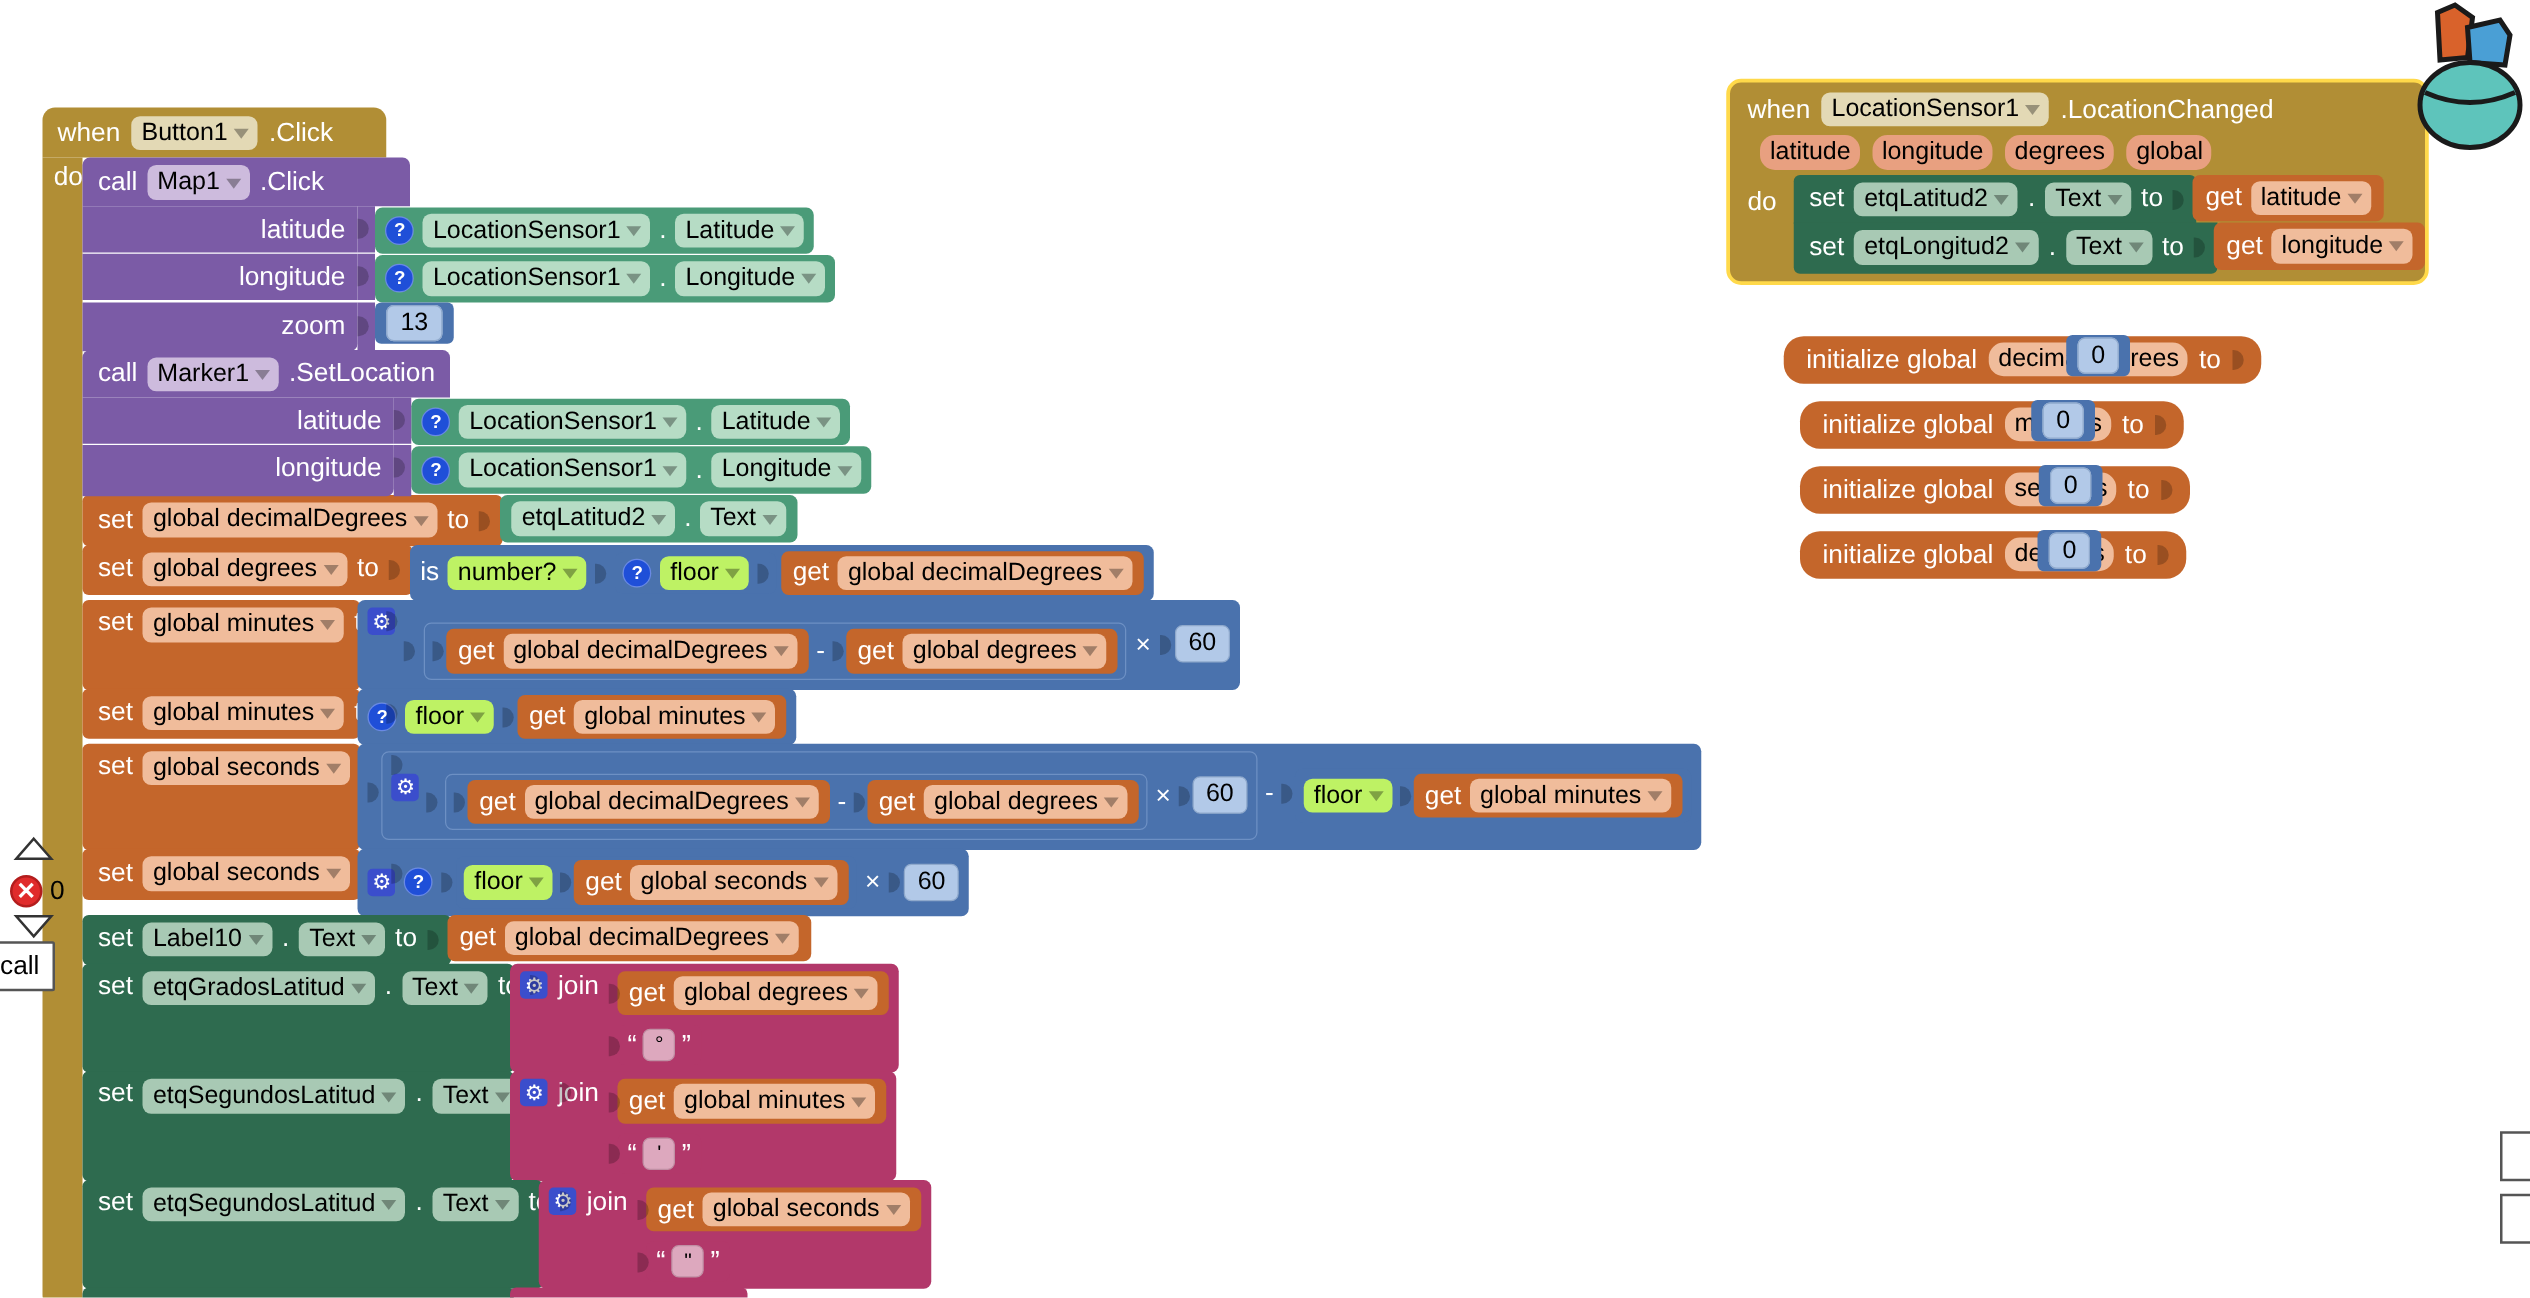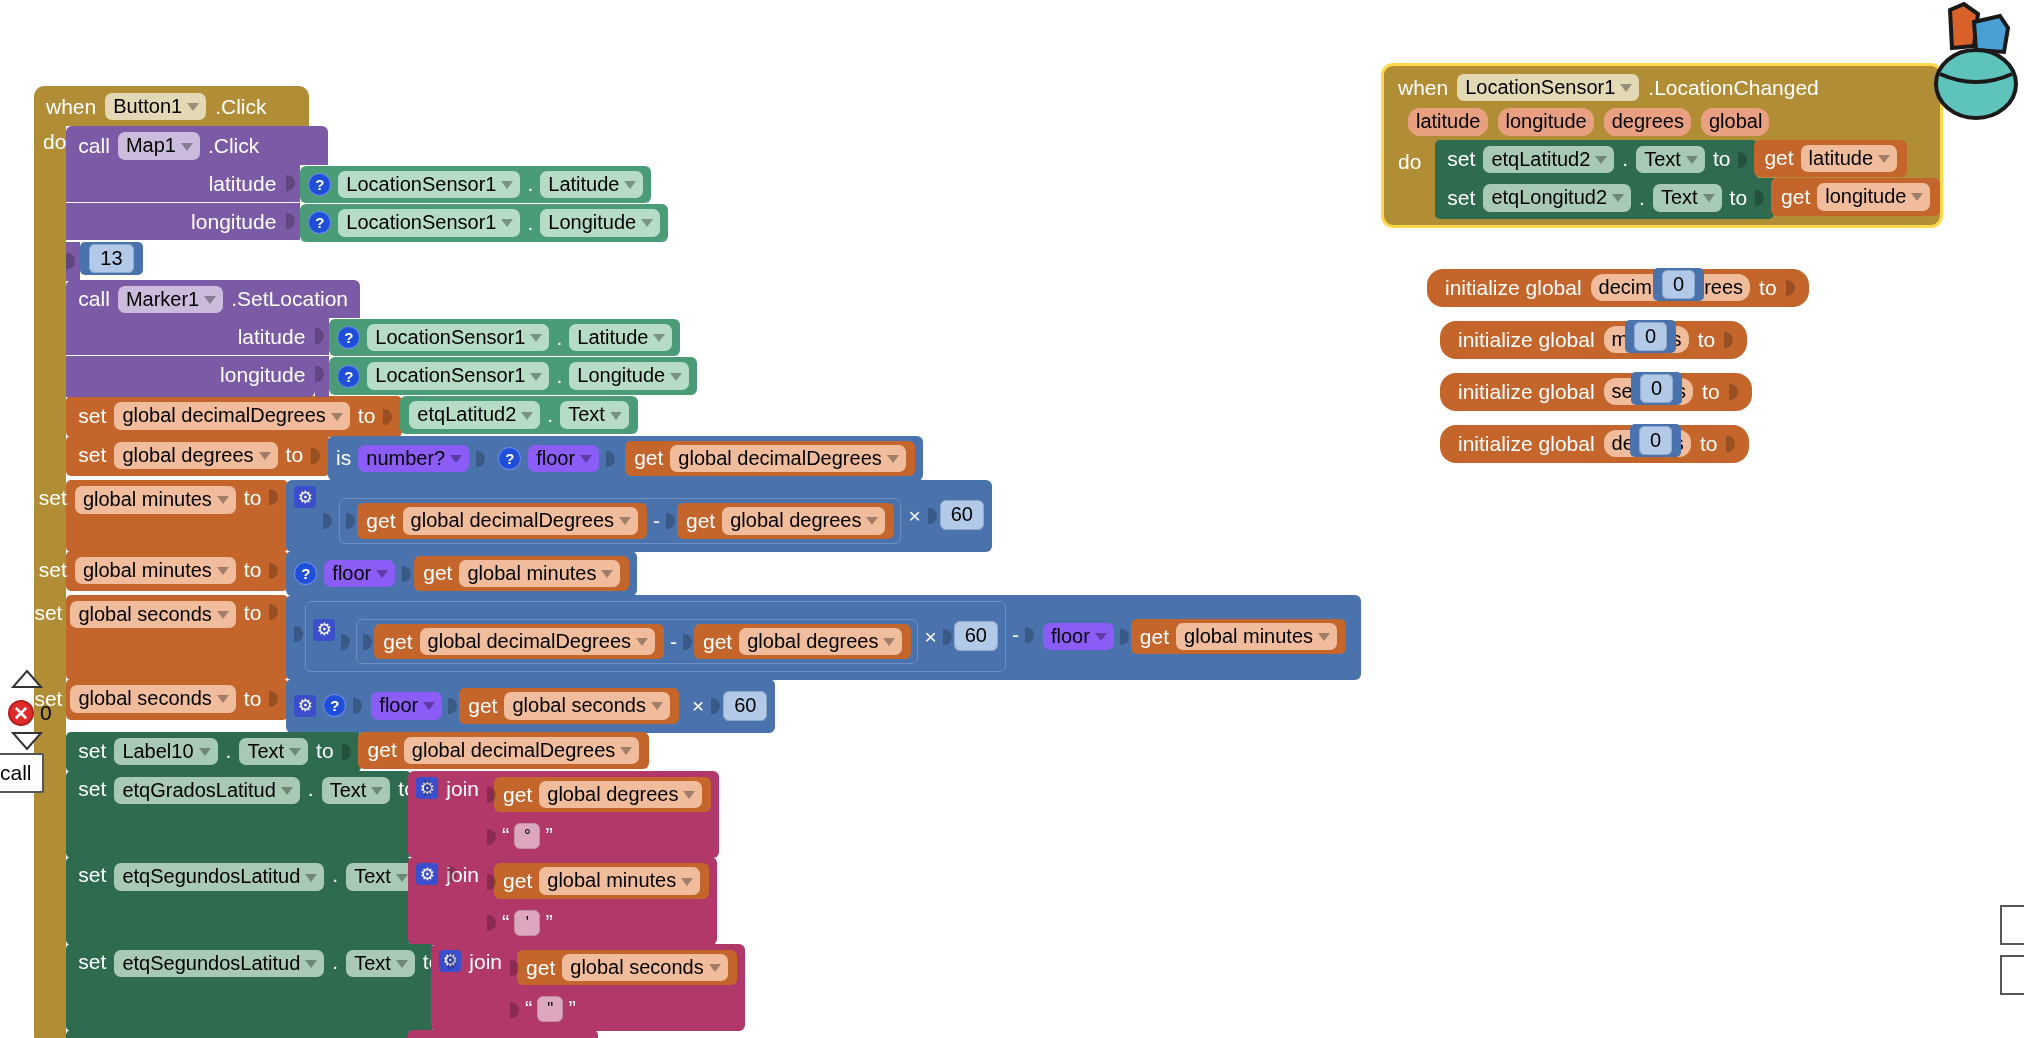--- a/index.html
+++ b/index.html
@@ -48,25 +48,25 @@
 
   .c-purple  { background: #7b5ba6; }
   .f-purple  { background: #cdbbdd; }
 
   .c-green   { background: #4a9b78; }
   .f-green   { background: #b6dcc5; }
 
   .c-dgreen  { background: #2e6b4f; }
   .f-dgreen  { background: #a8c9b4; }
 
-  .c-orange  { background: #c4662b; justify-content: flex-end; }
+  .c-orange  { background: #c4662b; }
   .f-orange  { background: #f0bc9b; }
 
   .c-blue    { background: #4a72ad; }
-  .f-blue    { background: #8b5cf6; }
+  .f-blue    { background: #bef264; }
 
   .c-magenta { background: #b2386a; }
 
   
   .gear {
     width: 22px; height: 22px; border-radius: 4px;
     background: #3b4ecc;
     display: inline-flex; align-items: center; justify-content: center;
     flex: none;
   }
@@ -203,20 +203,23 @@
                 </span>
                 <span class="lbl">.</span>
                 <span class="field f-green">
                   <span>Longitude</span>
                   <i class="caret"></i>
                 </span>
               </div>
             </div>
 
             <div class="row" style="align-items:flex-start;">
+              <div class="c-purple" style="width:220px; padding:7px 10px 8px 0; text-align:right; border-radius:0 0 6px 0;">
+                <span class="lbl">zoom</span>
+              </div>
               <div class="c-purple" style="width:14px; height:39px; position:relative;">
                 <div class="notch" style="position:absolute; left:0; top:8px;"></div>
               </div>
               <div class="c-blue" style="border-radius:5px; padding:5px 9px;">
                 <span class="numtile">13</span>
               </div>
             </div>
           </div>
 
           <div class="blk" style="position:relative; margin-top:-1px;">

